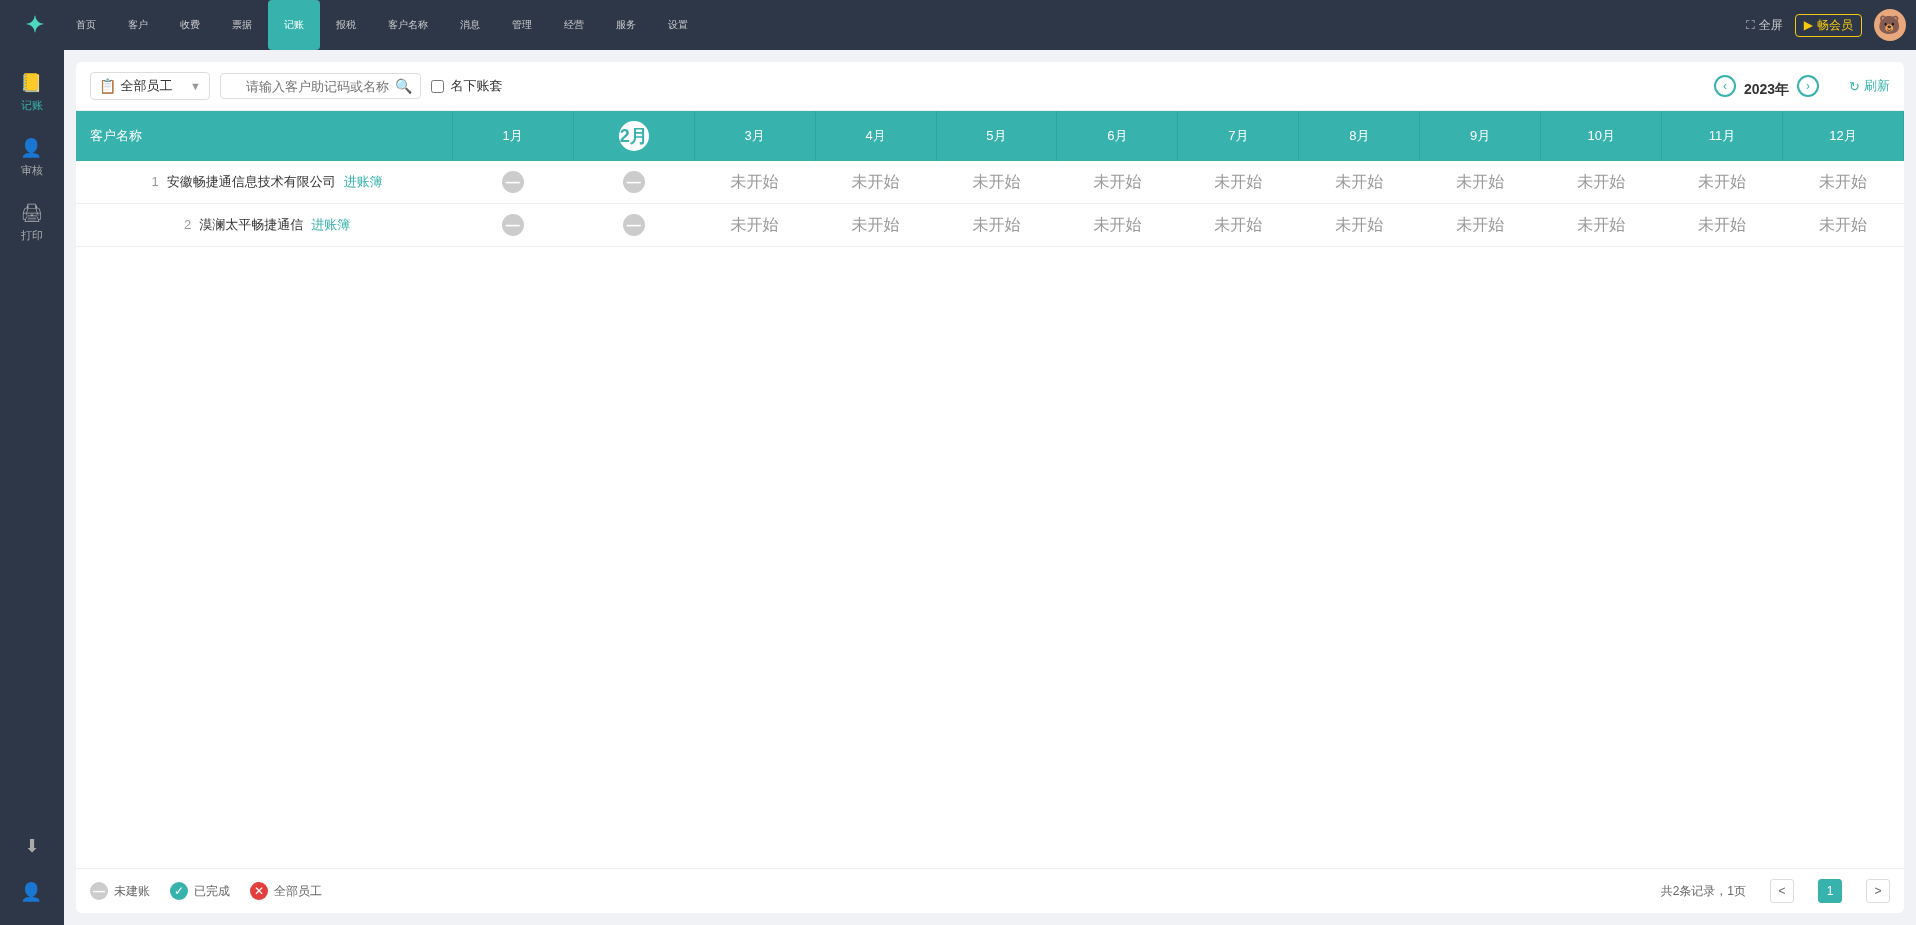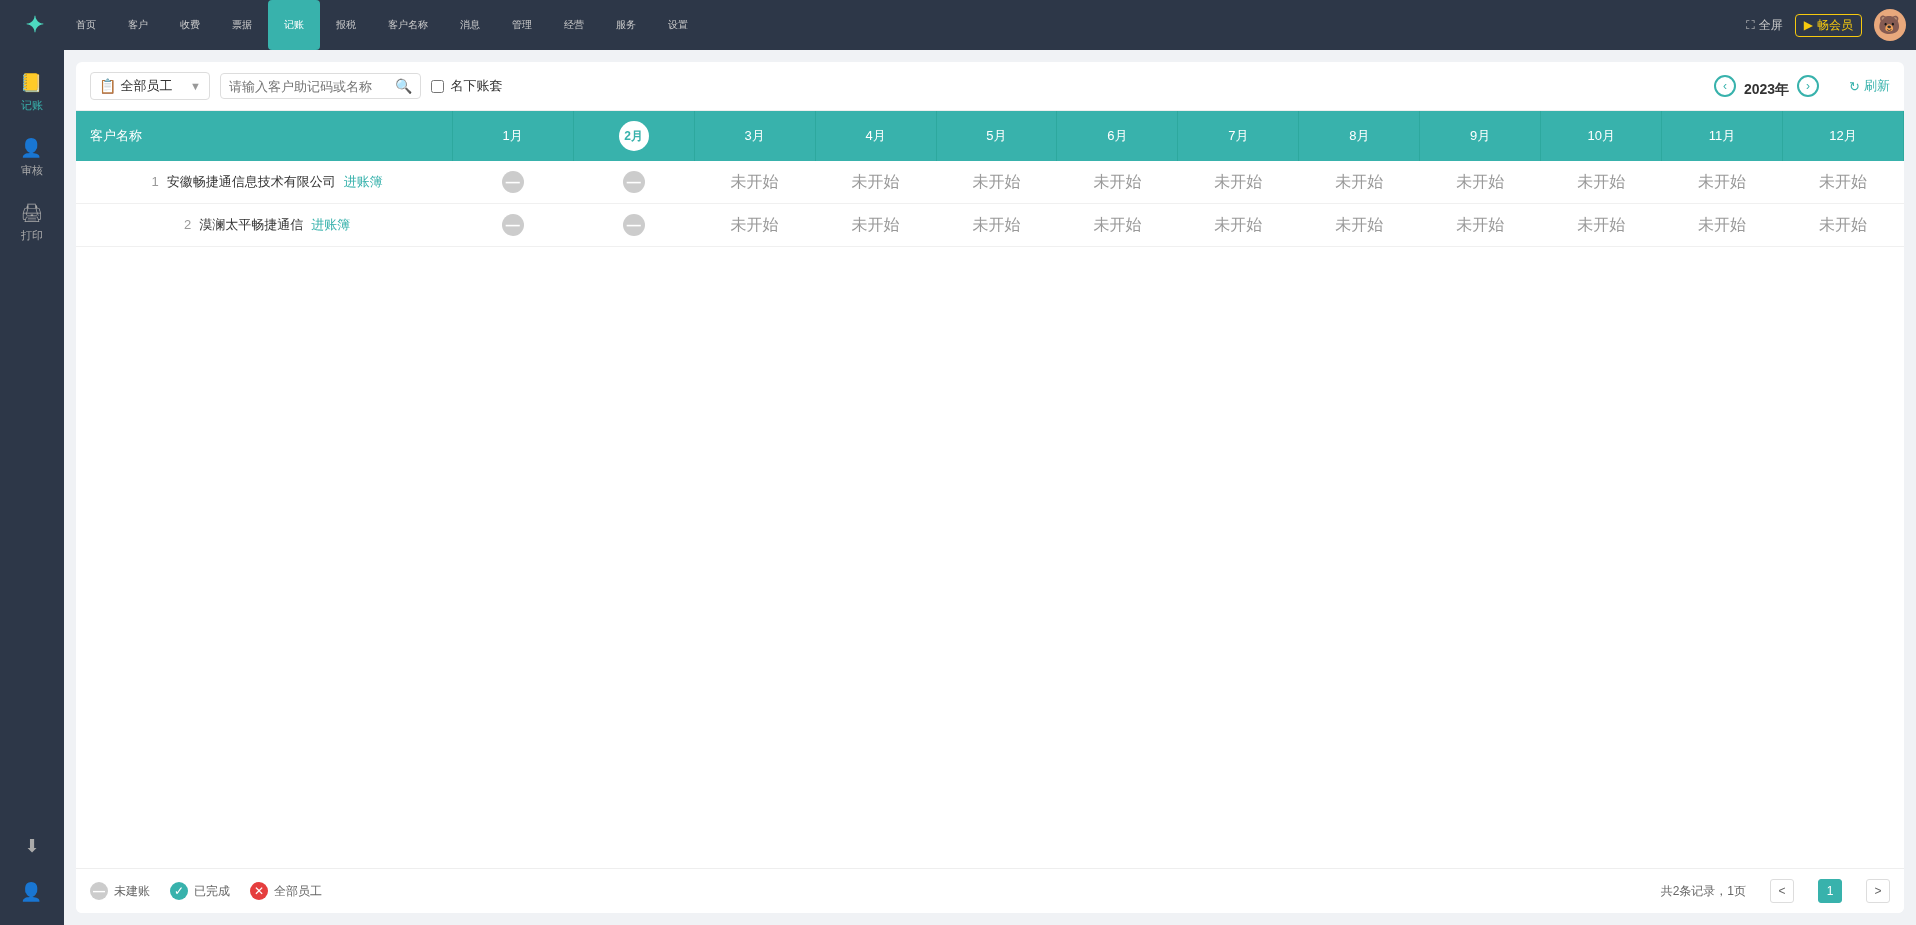--- a/index.html
+++ b/index.html
@@ -179,20 +179,21 @@
       min-width: 200px;
       gap: 6px;
     }
     .search-input-wrap input {
       border: none;
       outline: none;
       font-size: 13px;
       color: #999;
       width: 160px;
       background: transparent;
+      text-align: right;
     }
     .search-icon { color: #999; font-size: 14px; cursor: pointer; }
     .checkbox-wrap {
       display: flex;
       align-items: center;
       gap: 6px;
       font-size: 13px;
       color: #333;
       cursor: pointer;
     }
@@ -265,21 +266,21 @@
     .active-month-circle {
       display: inline-flex;
       align-items: center;
       justify-content: center;
       width: 30px;
       height: 30px;
       border-radius: 50%;
       background: #fff;
       color: #38b2ac;
       font-weight: bold;
-      font-size: 12px;
+      font-size: 18px;
     }
     tbody tr td {
       padding: 10px 8px;
       text-align: center;
       border-bottom: 1px solid #f0f0f0;
       font-size: 13px;
       color: #666;
     }
     tbody tr td:first-child {
       text-align: center;

